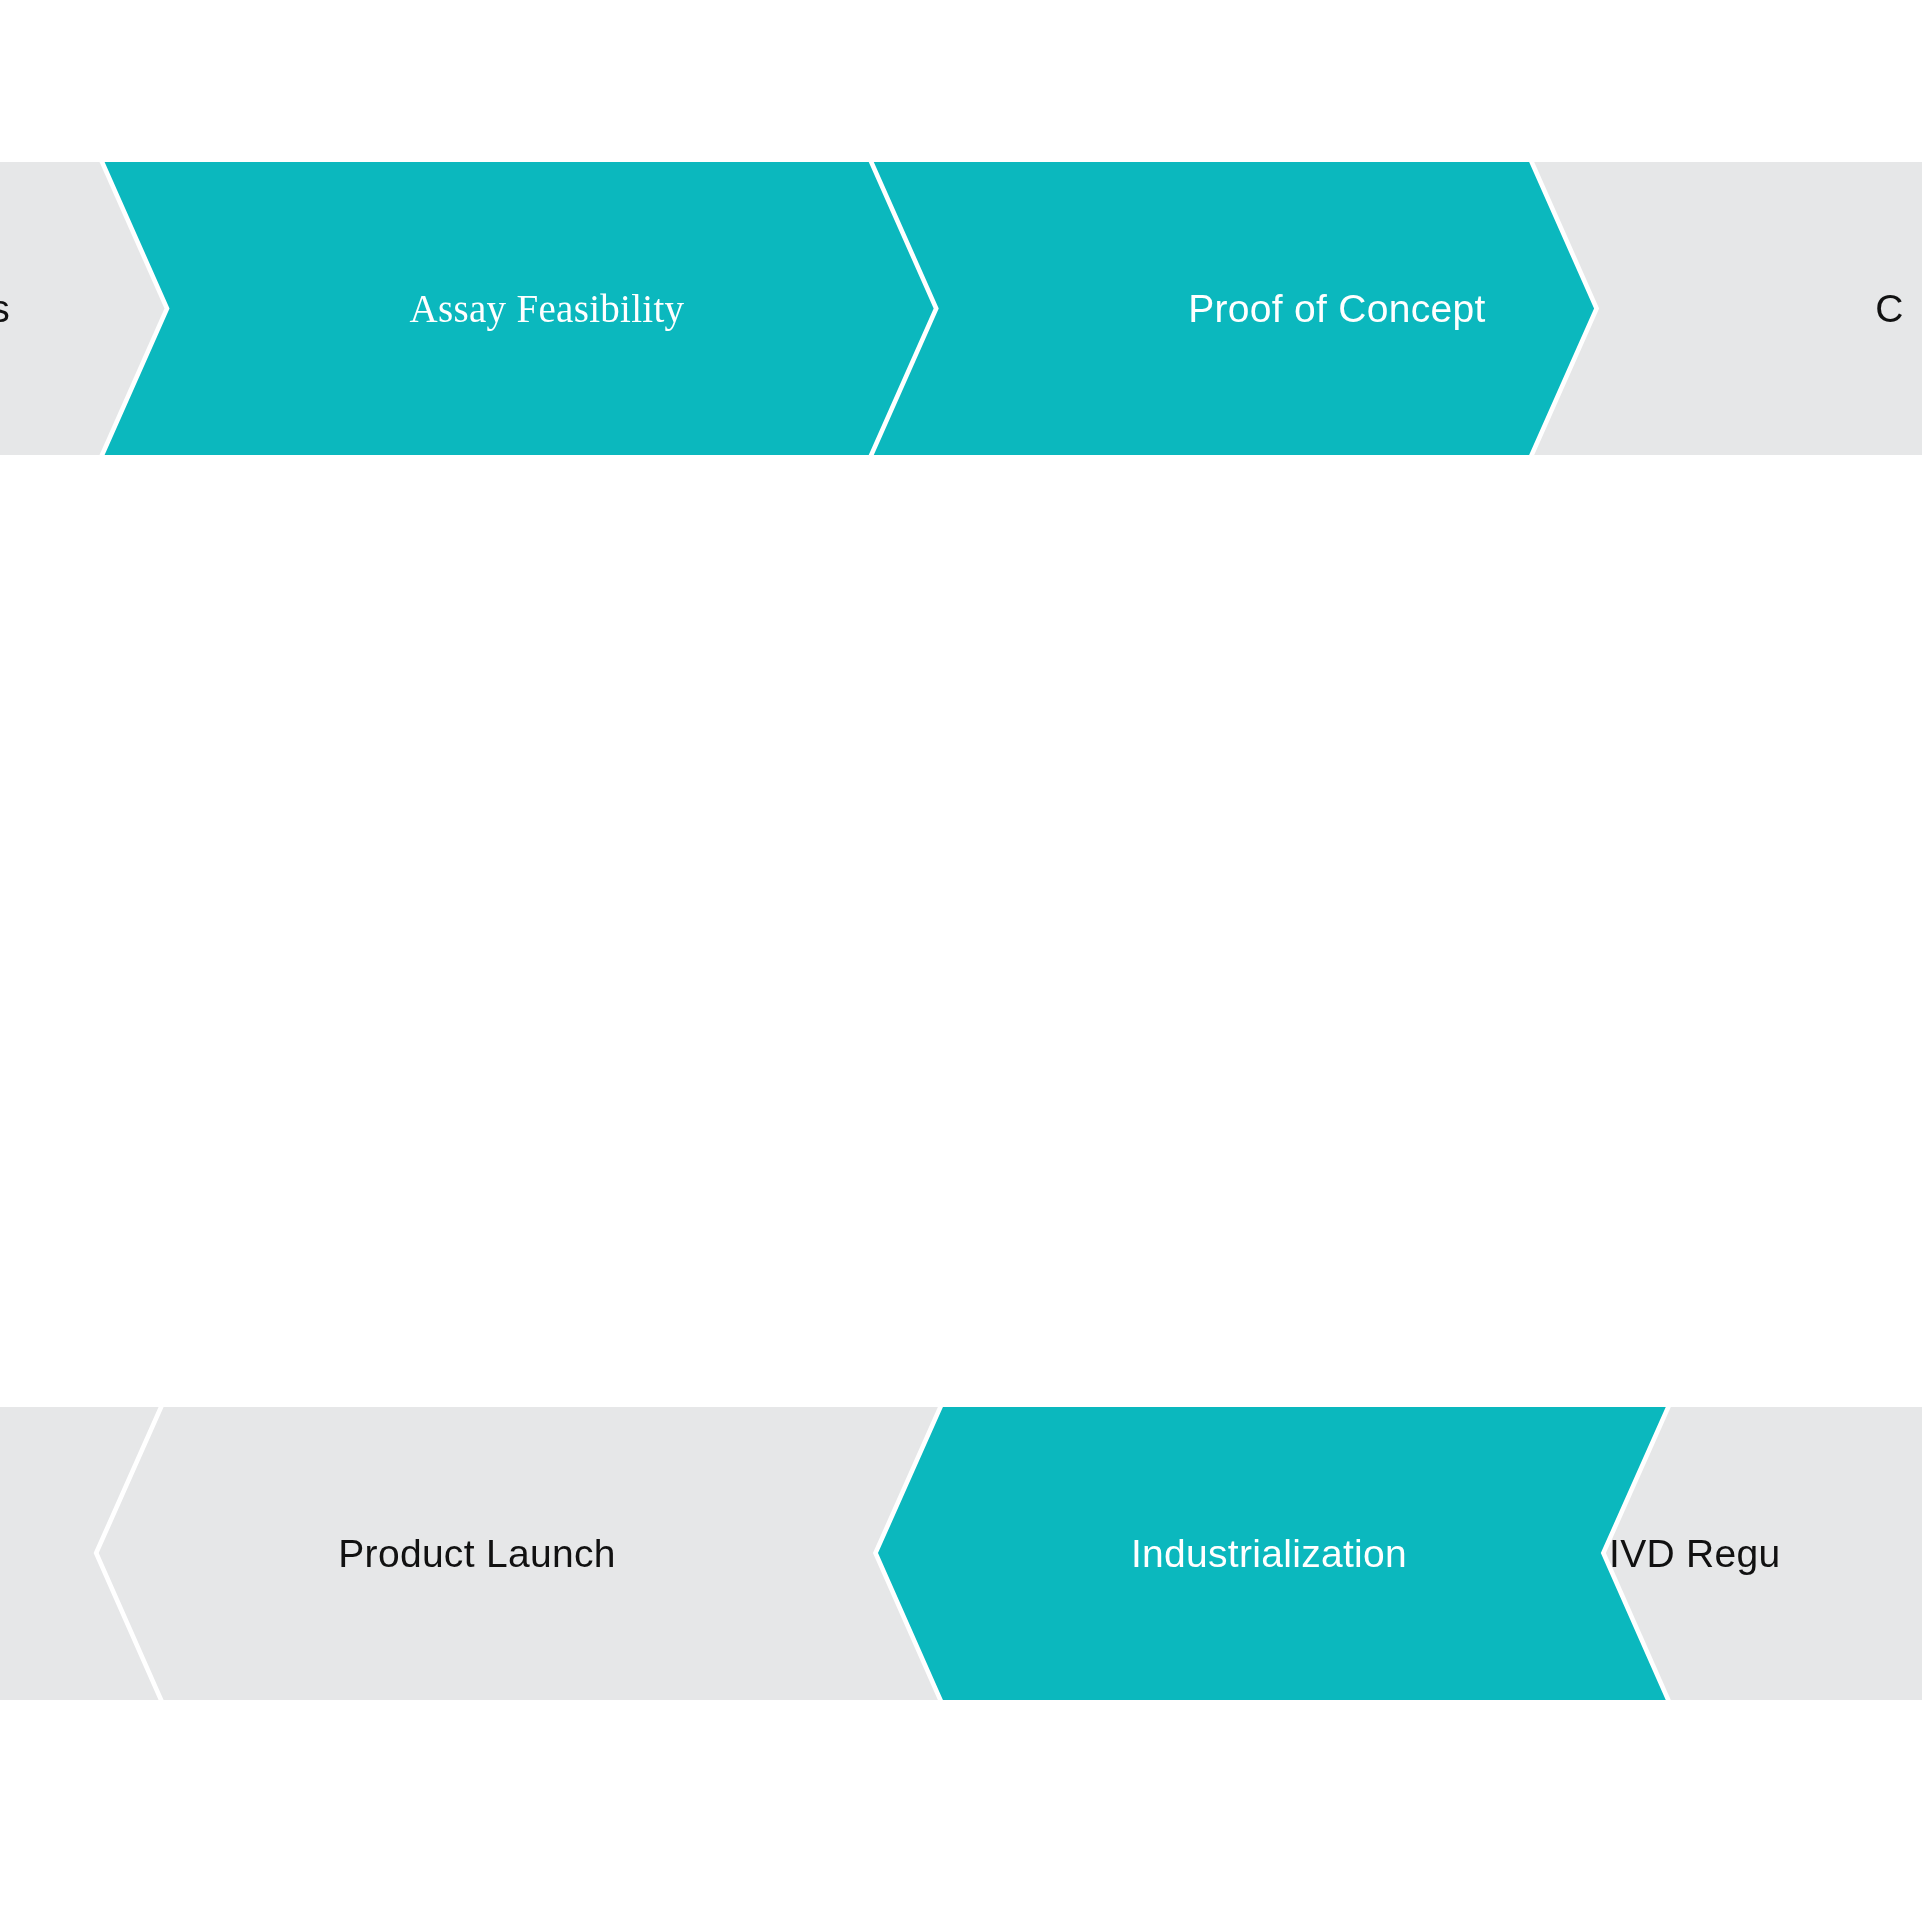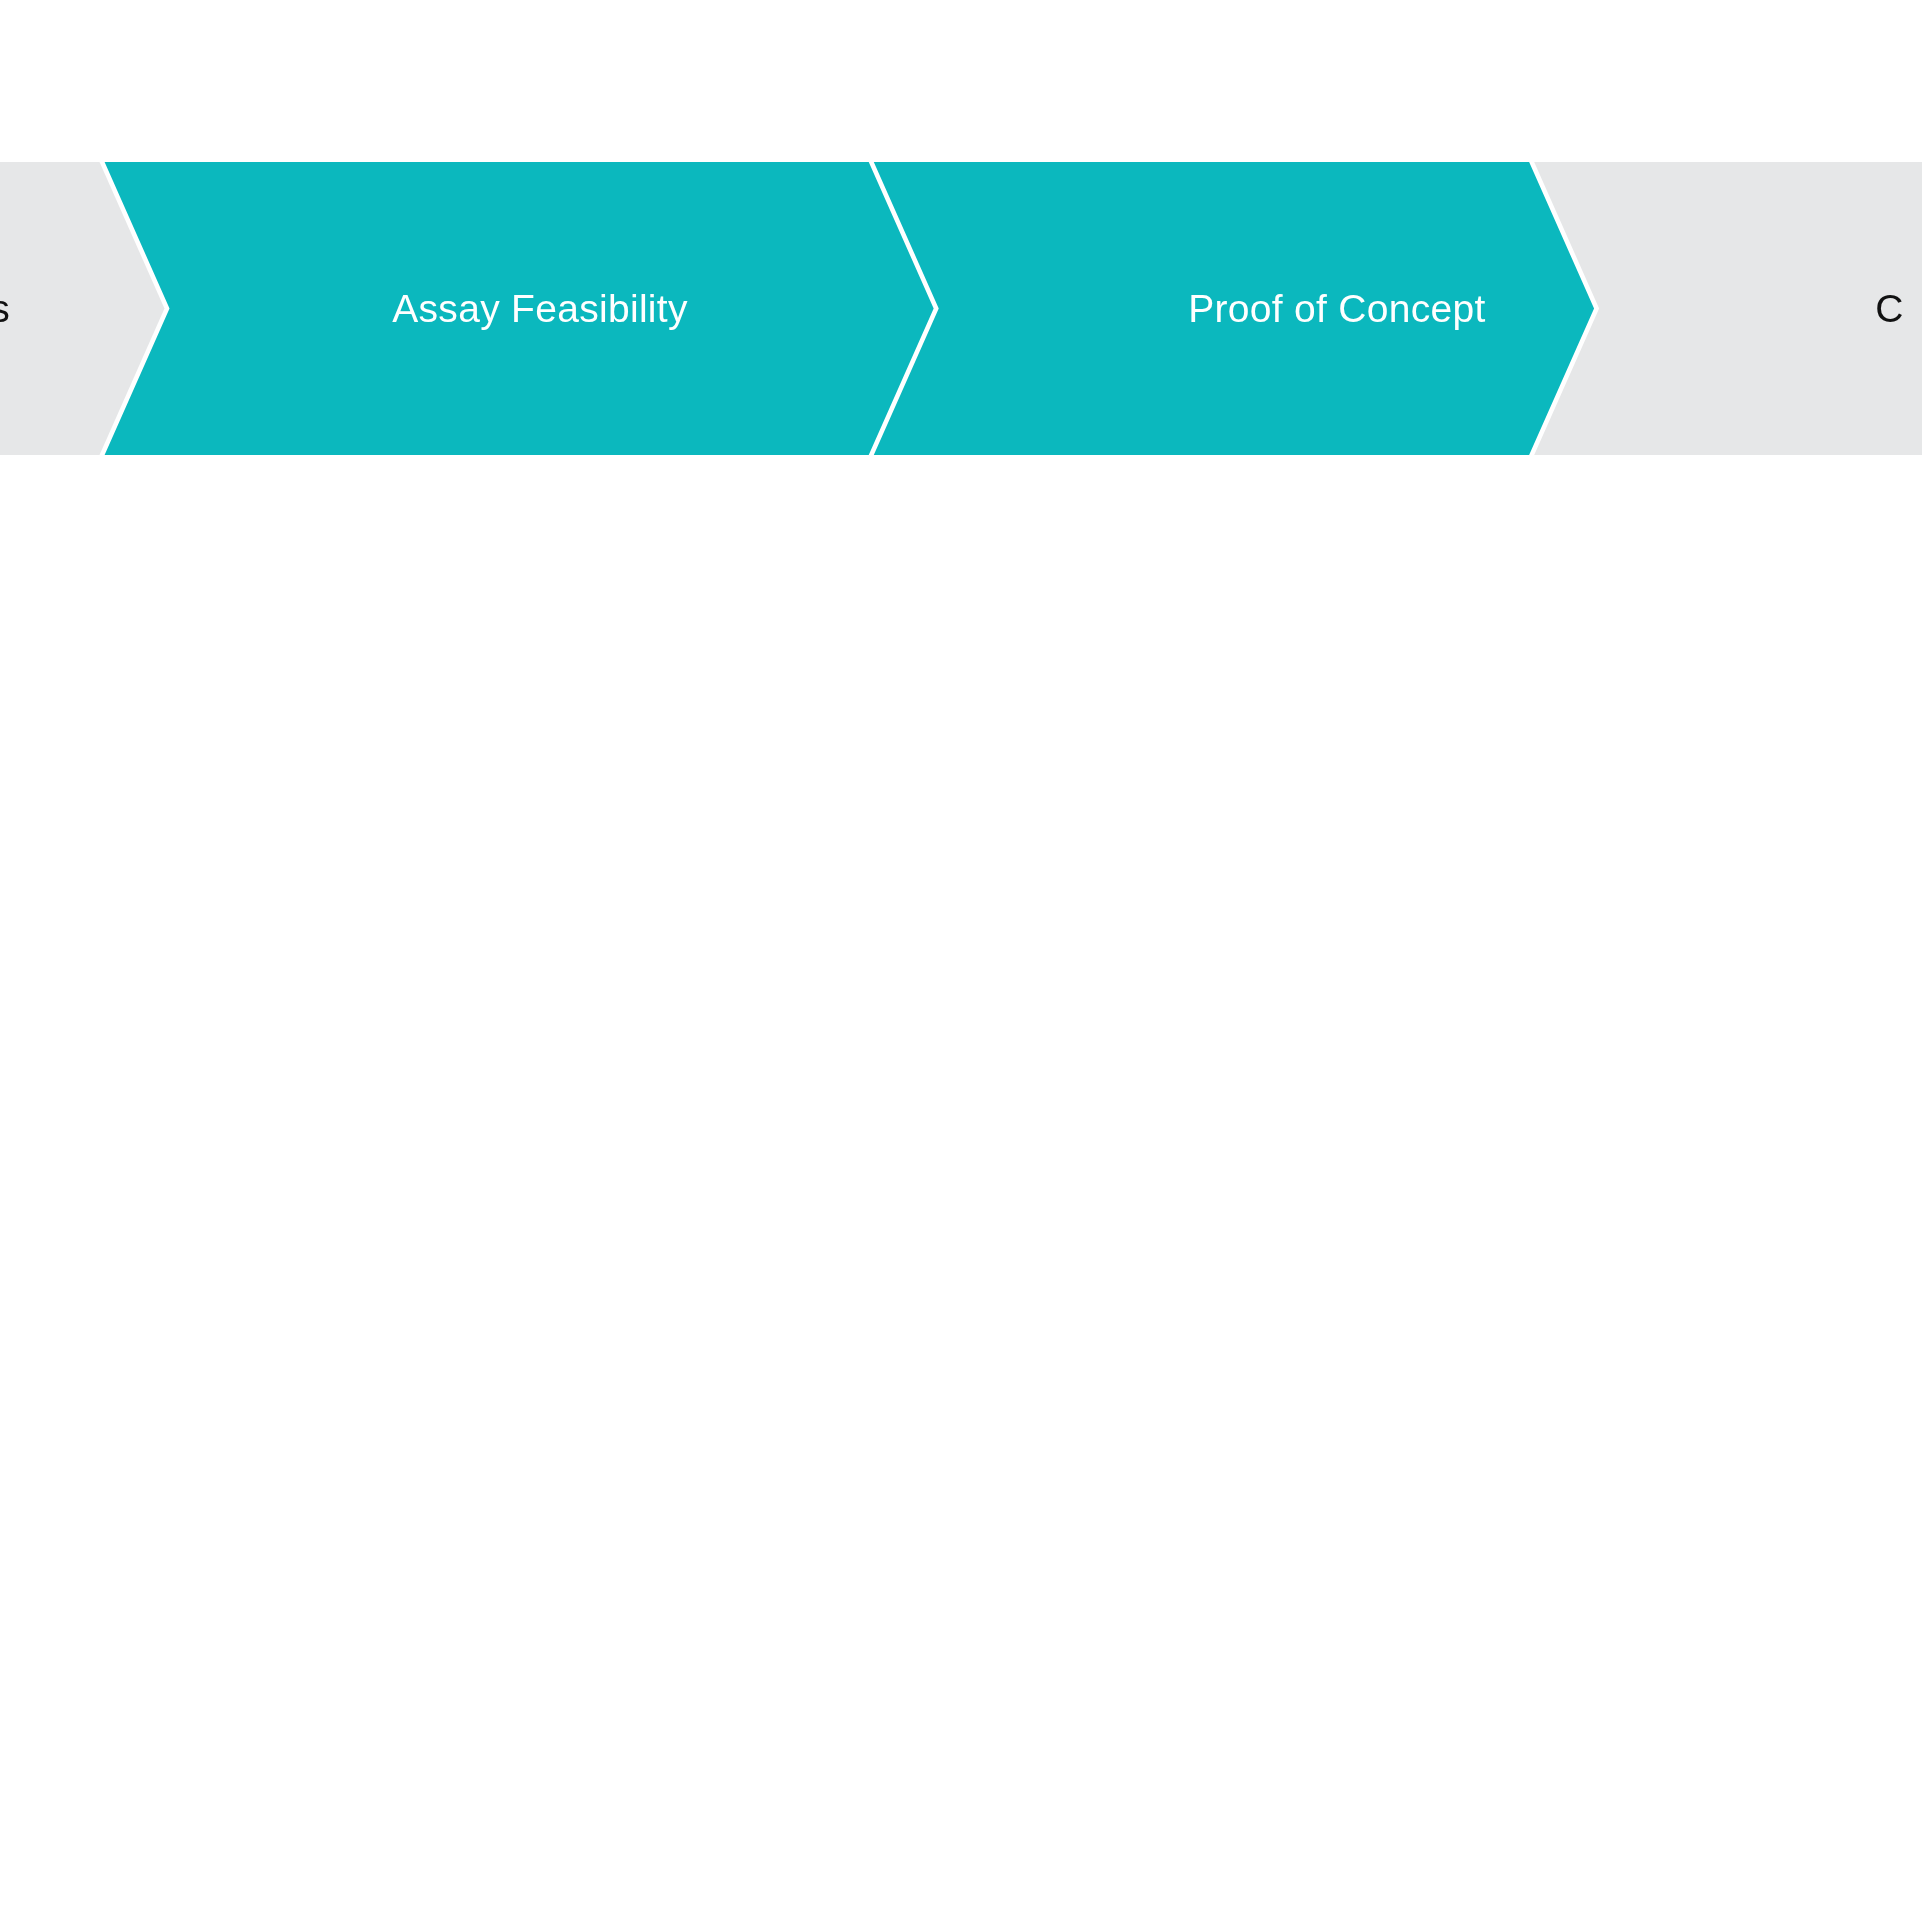--- a/index.html
+++ b/index.html
@@ -56,21 +56,21 @@
     font-weight: 400;
     letter-spacing: 0.3px;
     white-space: nowrap;
     pointer-events: auto;
   }
   .lbl-light { color: #ffffff; }
   .lbl-dark  { color: #111111; }
 
   
   #lbl-t0 { left: -278px; width: 455px; justify-content: center; }
-  #lbl-t1 { left: 135px;  width: 810px; }
+  #lbl-t1 { left: 142px;  width: 810px; font-family: Liberation Serif, serif; }
   #lbl-t2 { left: 932px; width: 810px; text-align: center; }
   #lbl-t3 { left: 1569px; width: 641px; }
 
   
   #lbl-b0 { left: -329px; width: 455px; }
   #lbl-b1 { left: 51px;   width: 852px; }
   #lbl-b2 { left: 843px; width: 852px; }
   #lbl-b3 { left: 1577px; width: 725px; justify-content: flex-start; padding-left: 32px; box-sizing: border-box; }
 </style>
 </head>
@@ -91,15 +91,34 @@
     </svg>
 
     <div class="labels">
       <div class="chev-label lbl-dark" id="lbl-t0">nalysis</div>
       <div class="chev-label lbl-light" id="lbl-t1">Assay Feasibility</div>
       <div class="chev-label lbl-light" id="lbl-t2">Proof of Concept</div>
       <div class="chev-label lbl-dark" id="lbl-t3">C</div>
     </div>
   </div>
 
+  <div class="band" id="band-bottom">
+    <svg viewBox="0 0 2280 347" preserveAspectRatio="none">
+
+      <polygon fill="#E6E7E8" points="-200,0 188,0 111,173 188,347 -200,347"></polygon>
+
+      <polygon fill="#E6E7E8" points="194,0 1112,0 1035,173 1112,347 194,347 117,173"></polygon>
+
+      <polygon fill="#0BB8BE" points="1118,0 1975,0 1898,173 1975,347 1118,347 1041,173"></polygon>
+
+      <polygon fill="#E6E7E8" points="1981,0 2480,0 2480,347 1981,347 1904,173"></polygon>
+    </svg>
+
+    <div class="labels">
+      <div class="chev-label lbl-dark" id="lbl-b0">nce</div>
+      <div class="chev-label lbl-dark" id="lbl-b1">Product Launch</div>
+      <div class="chev-label lbl-light" id="lbl-b2">Industrialization</div>
+      <div class="chev-label lbl-dark" id="lbl-b3">IVD Regu</div>
+    </div>
+  </div>
 
 </div>
 
 
 </body></html>

